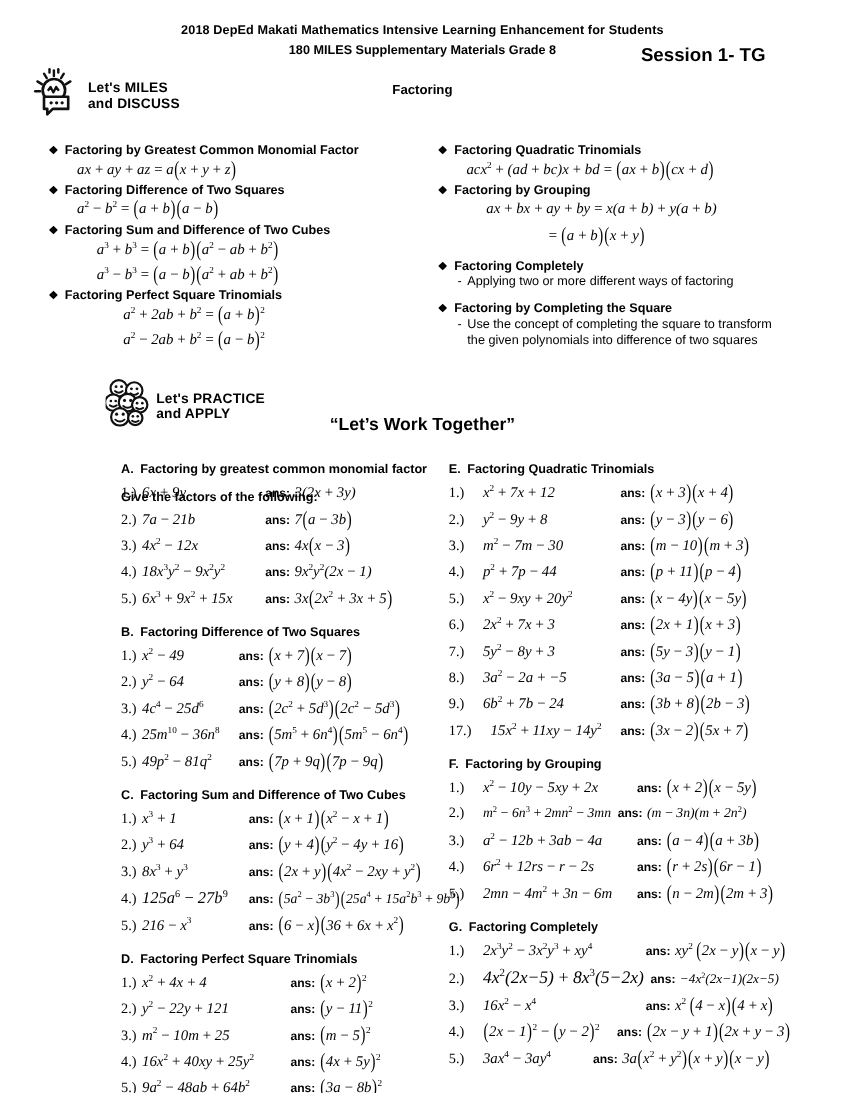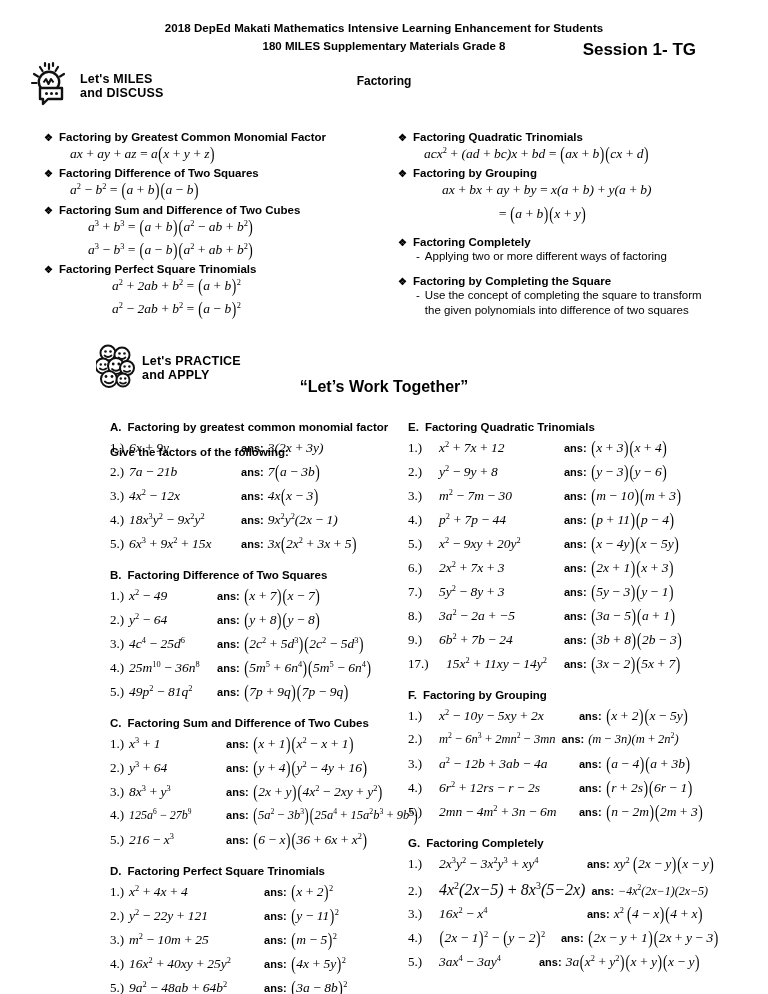--- a/index.html
+++ b/index.html
@@ -490,21 +490,21 @@
       <div class="row">
           <span class="rn">3.)</span>
           <span class="math q qw-c">8x<sup>3</sup> + y<sup>3</sup></span>
           <span class="answ">
             <span class="ans-lbl">ans:</span>
             <span class="math"><span class="big-paren">(</span>2x + y<span class="big-paren">)</span><span class="big-paren">(</span>4x<sup>2</sup> − 2xy + y<sup>2</sup><span class="big-paren">)</span></span>
           </span>
         </div>
       <div class="row">
           <span class="rn">4.)</span>
-          <span class="math q qw-c" style="font-size:12px">125a<sup>6</sup> − 27b<sup>9</sup></span>
+          <span class="math q qw-c" style="font-size:15px">125a<sup>6</sup> − 27b<sup>9</sup></span>
           <span class="answ">
             <span class="ans-lbl">ans:</span>
             <span class="math" style="font-size:12.5px"><span class="big-paren">(</span>5a<sup>2</sup> − 3b<sup>3</sup><span class="big-paren">)</span><span class="big-paren">(</span>25a<sup>4</sup> + 15a<sup>2</sup>b<sup>3</sup> + 9b<sup>6</sup><span class="big-paren">)</span></span>
           </span>
         </div>
       <div class="row">
           <span class="rn">5.)</span>
           <span class="math q qw-c">216 − x<sup>3</sup></span>
           <span class="answ">
             <span class="ans-lbl">ans:</span>

